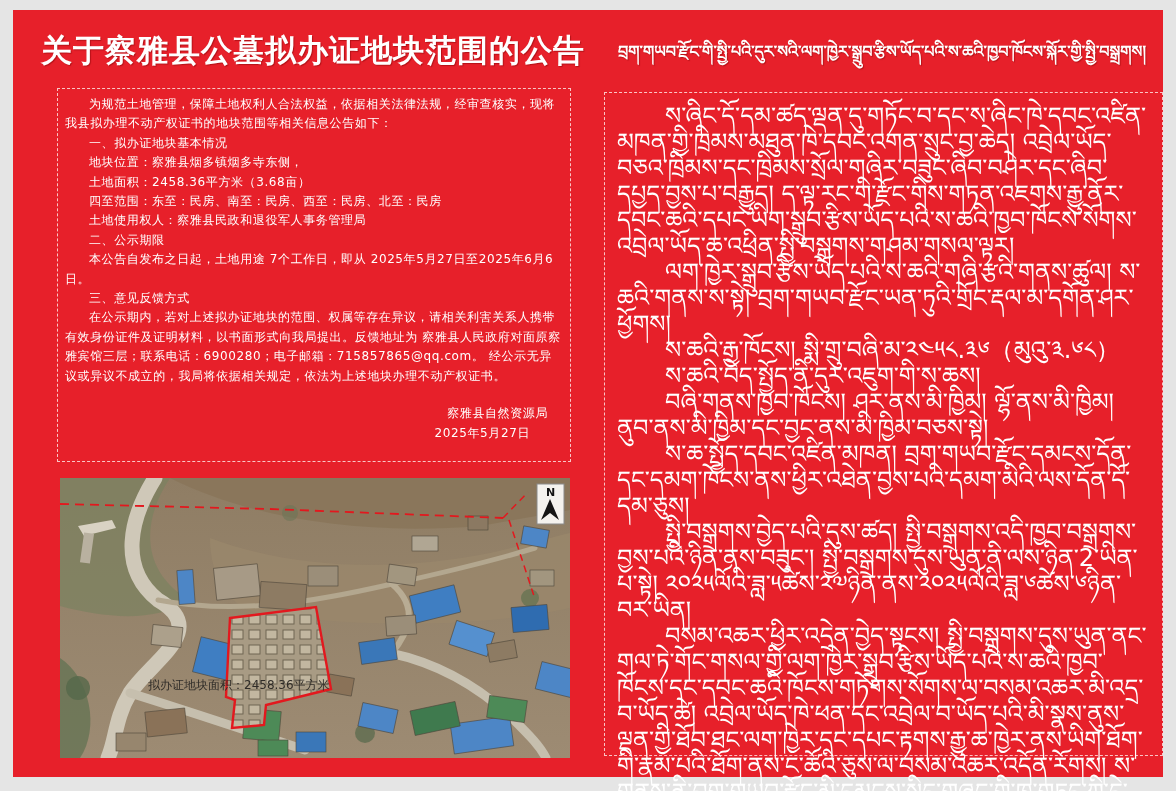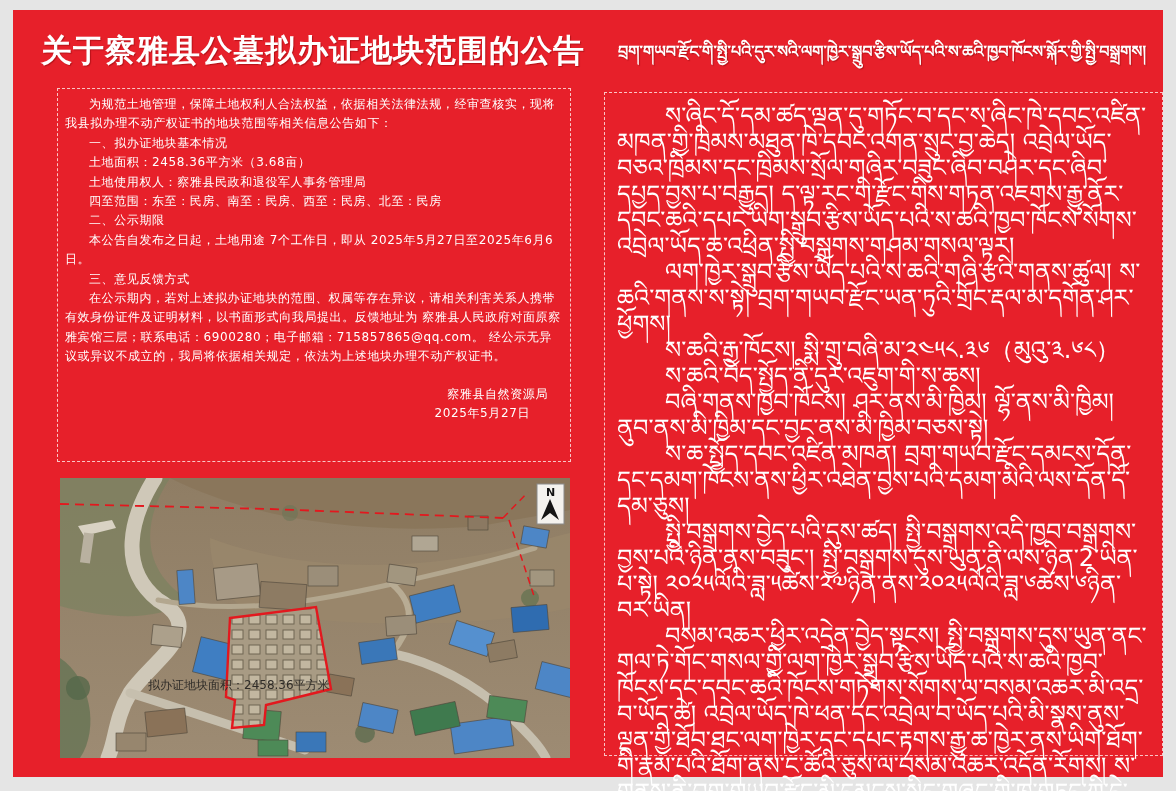--- a/index.html
+++ b/index.html
@@ -52,23 +52,24 @@
 <body>
 
 <div class="page">
   <div class="poster">
 
     <div class="cn-title">关于察雅县公墓拟办证地块范围的公告</div>
 
     <div class="cn-box">
       <p>为规范土地管理，保障土地权利人合法权益，依据相关法律法规，经审查核实，现将我县拟办理不动产权证书的地块范围等相关信息公告如下：</p>
       <p>一、拟办证地块基本情况</p>
+      <p>地块位置：察雅县烟多镇烟多寺东侧，</p>
       <p>土地面积：2458.36平方米（3.68亩）</p>
+      <p>四至范围：东至：民房、南至：民房、西至：民房、北至：民房</p>
       <p>土地使用权人：察雅县民政和退役军人事务管理局</p>
-      <p>四至范围：东至：民房、南至：民房、西至：民房、北至：民房</p>
       <p>二、公示期限</p>
       <p>本公告自发布之日起，土地用途 7个工作日，即从 2025年5月27日至2025年6月6日。</p>
       <p>三、意见反馈方式</p>
       <p>在公示期内，若对上述拟办证地块的范围、权属等存在异议，请相关利害关系人携带有效身份证件及证明材料，以书面形式向我局提出。反馈地址为 察雅县人民政府对面原察雅宾馆三层；联系电话：6900280；电子邮箱：715857865@qq.com。 经公示无异议或异议不成立的，我局将依据相关规定，依法为上述地块办理不动产权证书。</p>
       <p class="cn-sig-org">察雅县自然资源局</p>
       <p class="cn-sig-date">2025年5月27日</p>
     </div>
 
     <div class="map-wrap">
       <svg width="510" height="280" viewBox="0 0 510 280">

